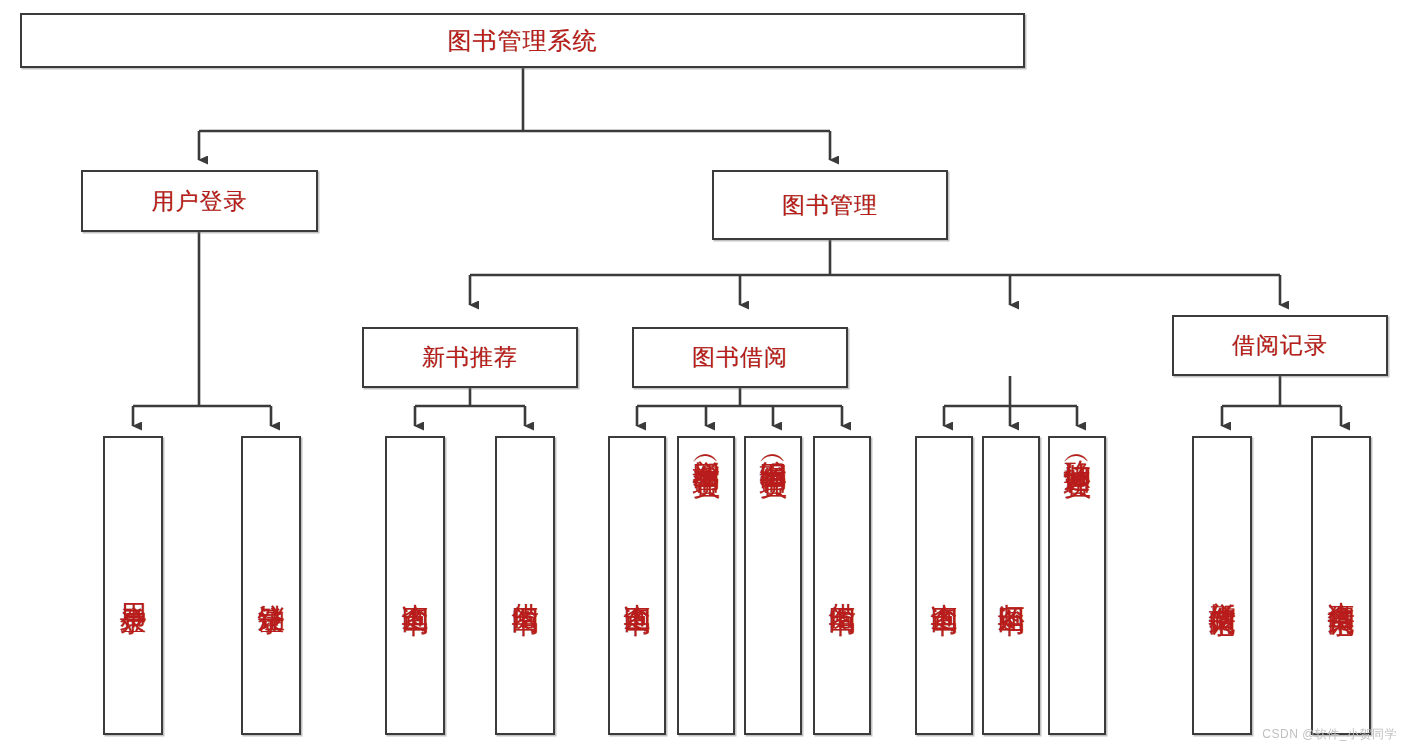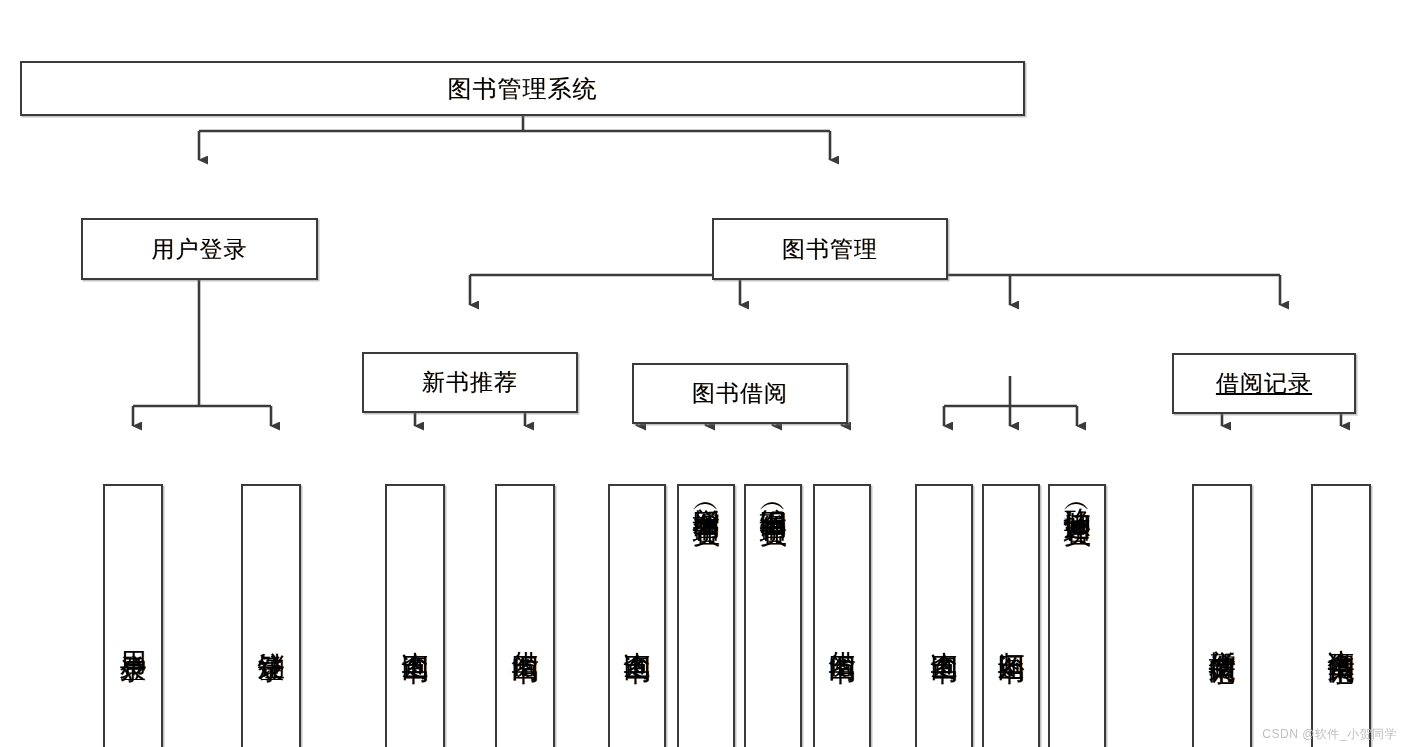--- a/index.html
+++ b/index.html
@@ -26,23 +26,22 @@
     pointer-events: none;
   }
   .node {
     position: absolute;
     box-sizing: border-box;
     border: 2.5px solid #3b3b3b;
     background: #ffffff;
     display: flex;
     align-items: center;
     justify-content: center;
-    color: #000000;
+    color: #b91c1c;
     box-shadow: 1.5px 1.5px 0 rgba(120,120,120,0.45);
-    margin-top: 48px;
   }
   .node .label {
     display: block;
     letter-spacing: 1px;
     white-space: nowrap;
     text-shadow: 0.5px 0 0 rgba(210,140,70,0.55), -0.5px 0 0 rgba(110,160,215,0.45);
   }
   .node.horiz .label {
     font-size: 23px;
     line-height: 1;
@@ -131,31 +130,31 @@
     </g>
   </svg>
 
   <div class="node horiz root" style="left:20px; top:13px; width:1005px; height:55px;">
     <span class="label">图书管理系统</span>
   </div>
 
   <div class="node horiz" style="left:81px; top:170px; width:237px; height:62px;">
     <span class="label">用户登录</span>
   </div>
-  <div class="node horiz" style="left:712px; top:170px; width:236px; height:62px;">
+  <div class="node horiz" style="left:712px; top:170px; width:236px; height:70px;">
     <span class="label">图书管理</span>
   </div>
 
-  <div class="node horiz" style="left:362px; top:304px; width:216px; height:61px;">
+  <div class="node horiz" style="left:362px; top:327px; width:216px; height:61px;">
     <span class="label">新书推荐</span>
   </div>
-  <div class="node horiz" style="left:632px; top:315px; width:216px; height:61px;">
+  <div class="node horiz" style="left:632px; top:327px; width:216px; height:61px;">
     <span class="label">图书借阅</span>
   </div>
-  <div class="node horiz" style="left:1172px; top:305px; width:184px; height:61px;text-decoration:underline;">
+  <div class="node horiz" style="left:1172px; top:315px; width:216px; height:61px;">
     <span class="label">借阅记录</span>
   </div>
 
   <div class="node vert centered" style="left:103px; top:436px; width:60px; height:299px;">
     <span class="label">用户登录</span>
   </div>
   <div class="node vert centered" style="left:241px; top:436px; width:60px; height:299px;">
     <span class="label">注销登录</span>
   </div>
 

